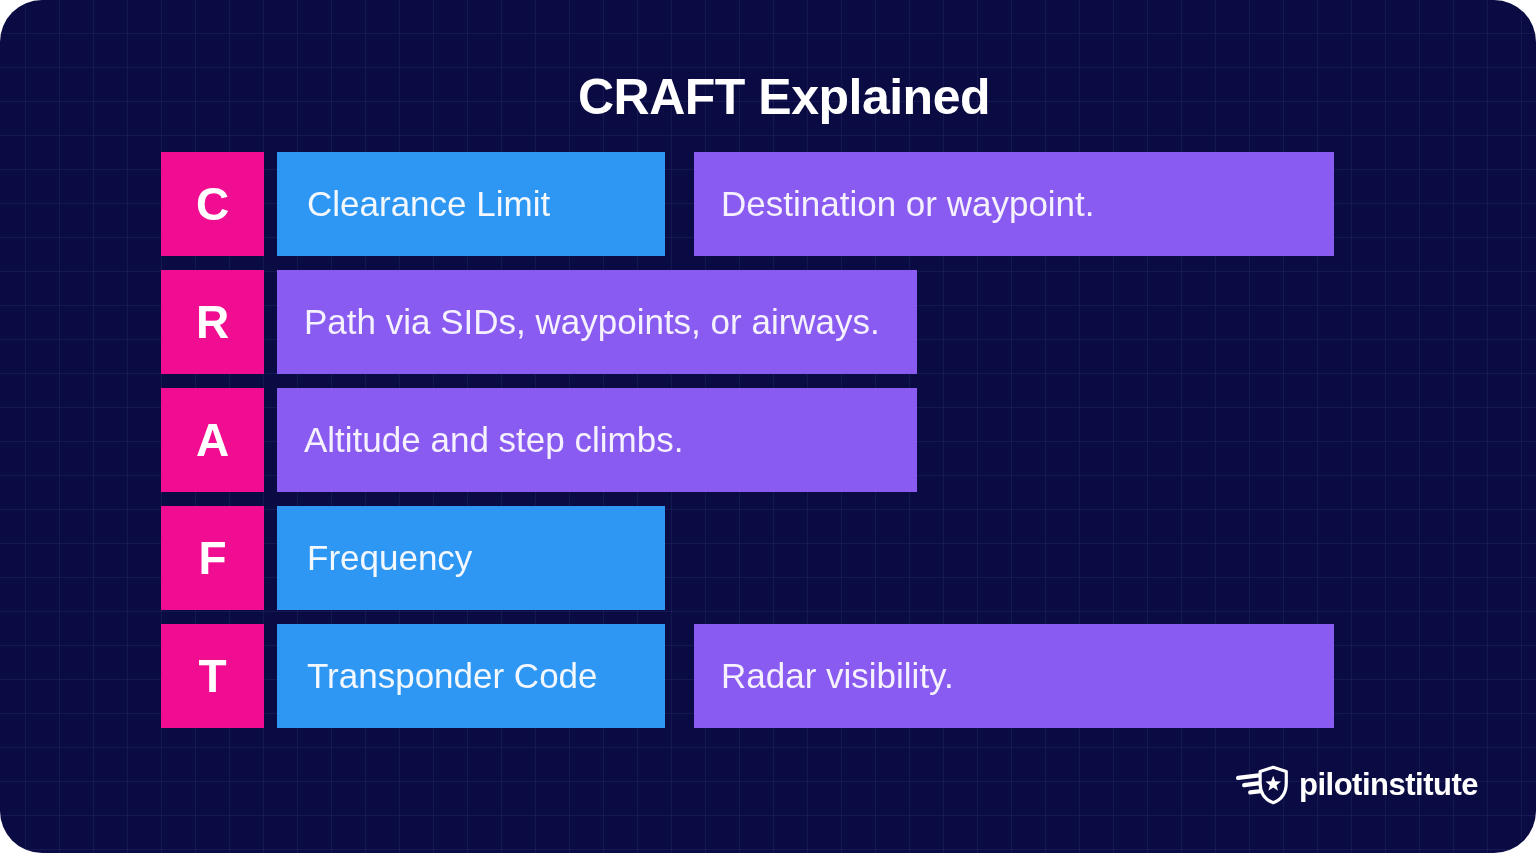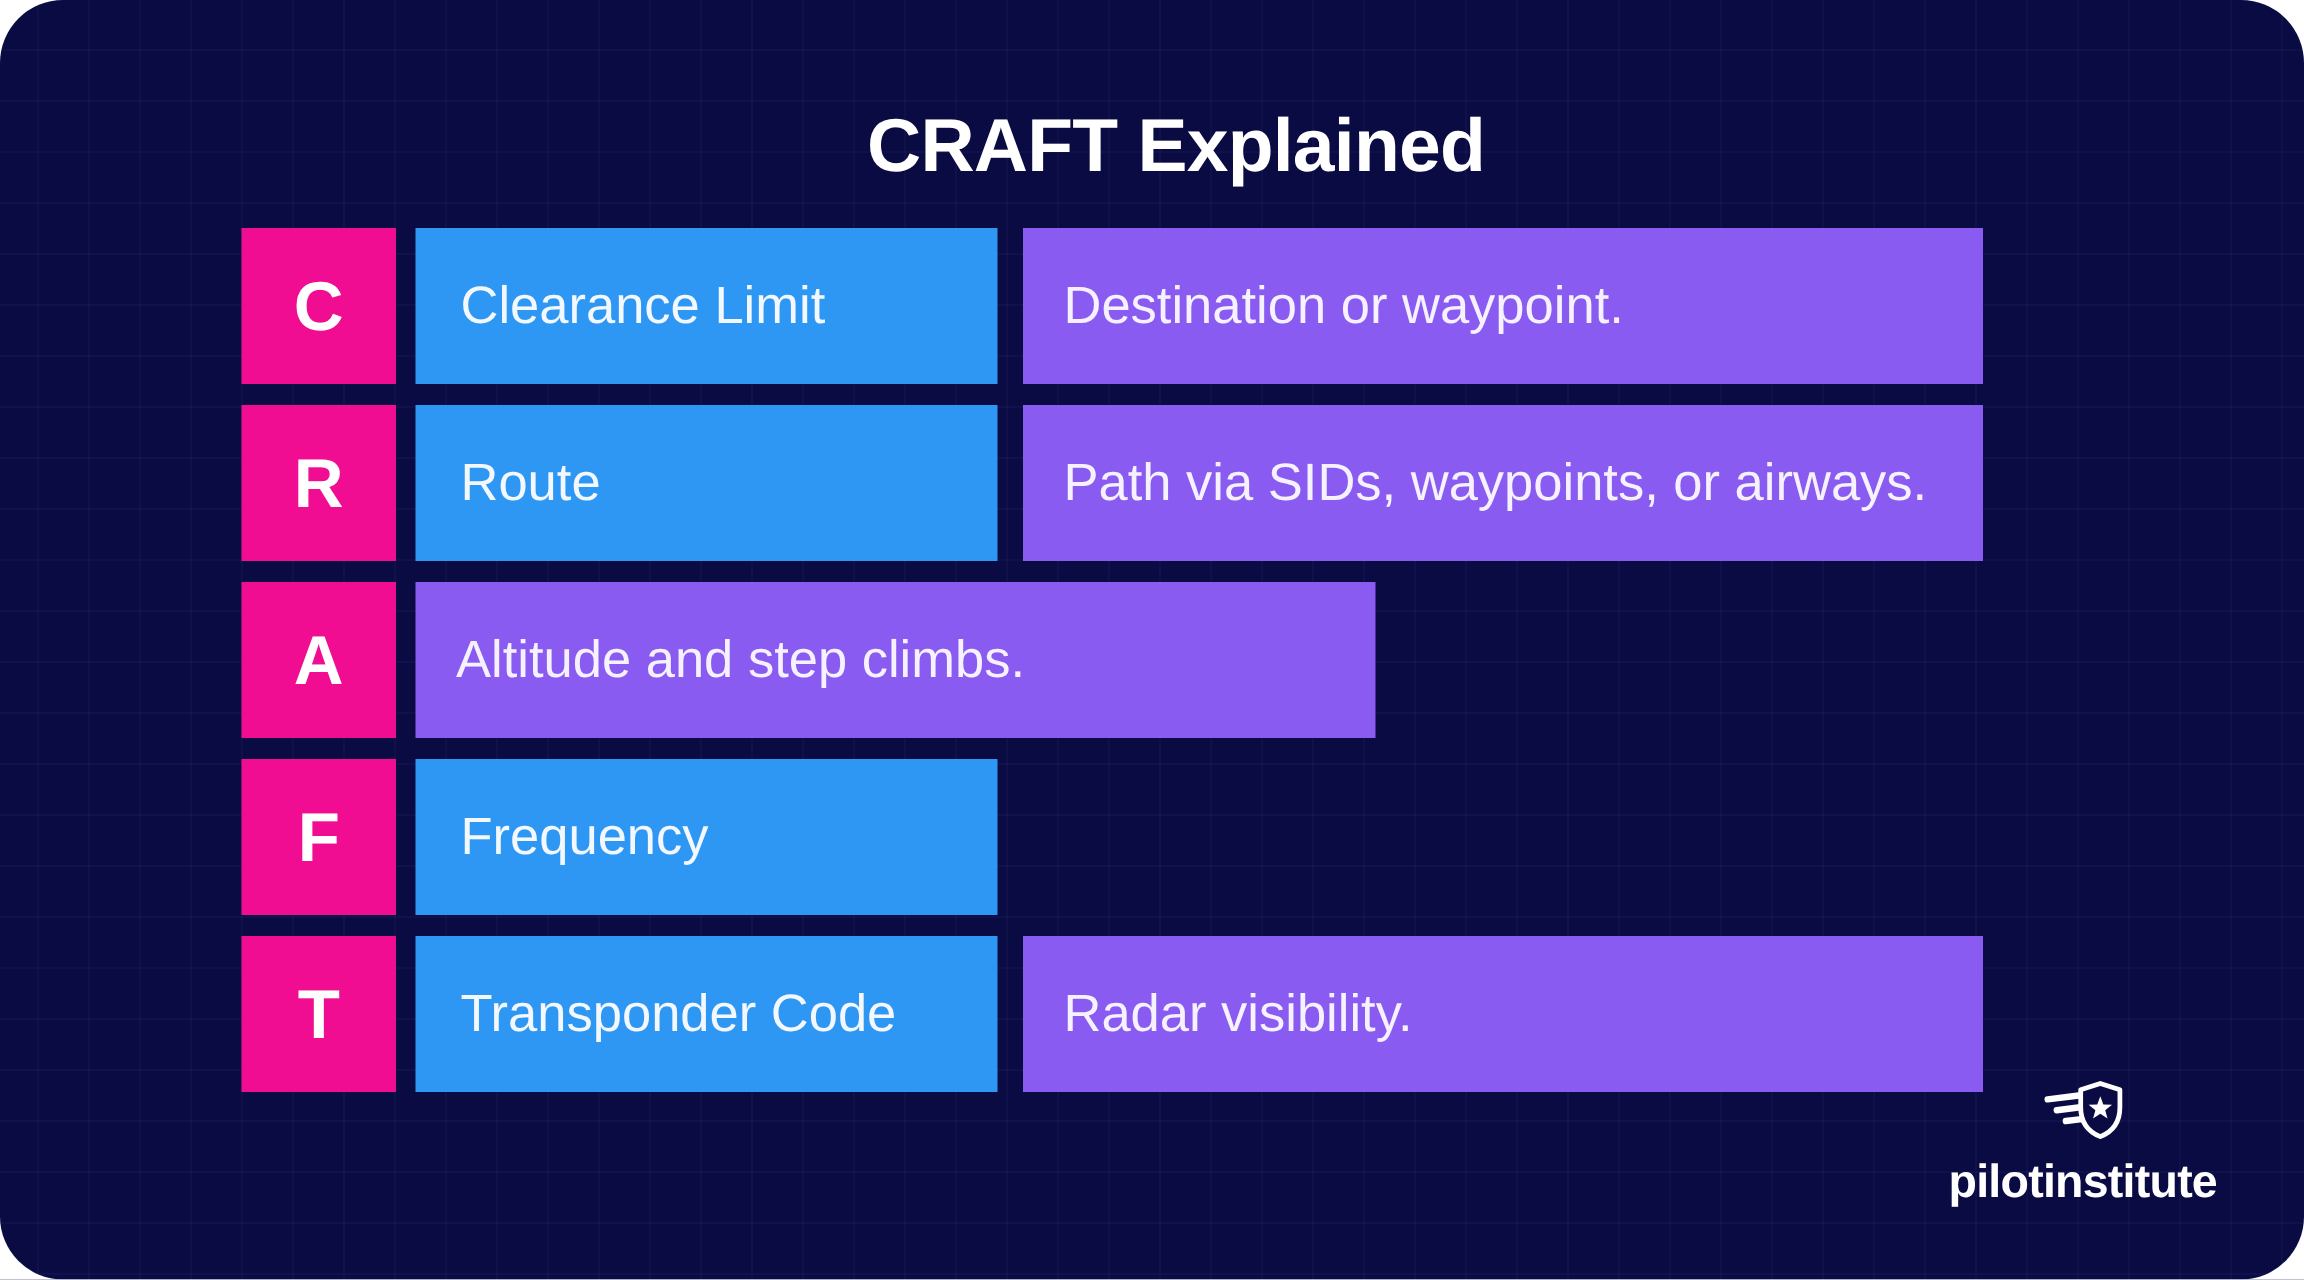--- a/index.html
+++ b/index.html
@@ -63,21 +63,21 @@
     align-items: center;
     justify-content: center;
     font-size: 46px;
     font-weight: 700;
     color: var(--text);
     flex: none;
   }
   .label-tile {
     width: 388px;
     height: 104px;
-    margin-right: 17px;
+    margin-right: 29px;
     background: var(--label_tile);
     display: flex;
     align-items: center;
     padding-left: 30px;
     font-size: 35px;
     color: #F3F7FE;
     flex: none;
   }
   .desc-tile {
     width: 640px;
@@ -90,21 +90,20 @@
     color: #F5F1FE;
     flex: none;
   }
   .logo {
     position: absolute;
     right: 58px;
     bottom: 47px;
     display: flex;
     align-items: center;
     gap: 9px;
-    flex-direction: column;
   }
   .logo-icon svg { display: block; }
   .logo-text {
     font-size: 31px;
     font-weight: 700;
     letter-spacing: -0.5px;
     color: var(--text);
   }
 </style>
 </head>
@@ -117,21 +116,20 @@
   <div class="craft-table">
 
     <div class="craft-row">
       <div class="letter-tile">C</div>
       <div class="label-tile">Clearance Limit</div>
       <div class="desc-tile">Destination or waypoint.</div>
     </div>
 
     <div class="craft-row">
       <div class="letter-tile">R</div>
-      <div class="label-tile">Route</div>
       <div class="desc-tile">Path via SIDs, waypoints, or airways.</div>
     </div>
 
     <div class="craft-row">
       <div class="letter-tile">A</div>
       <div class="desc-tile">Altitude and step climbs.</div>
     </div>
 
     <div class="craft-row">
       <div class="letter-tile">F</div>

